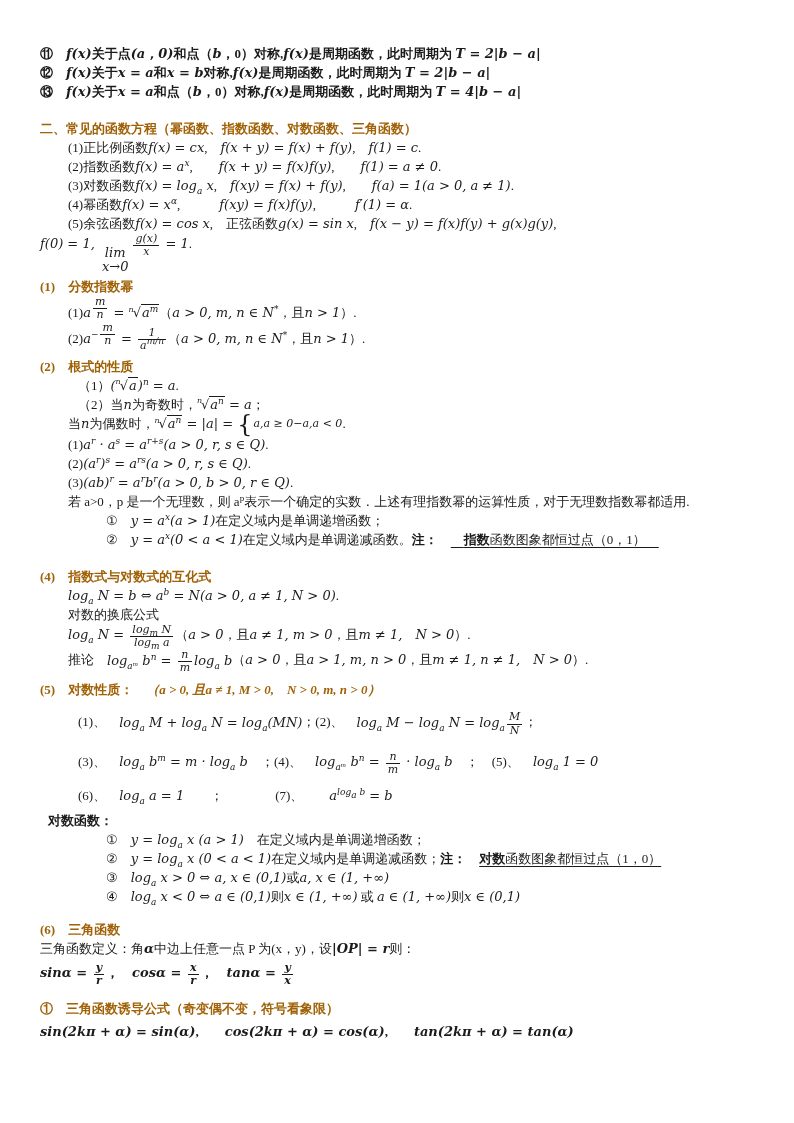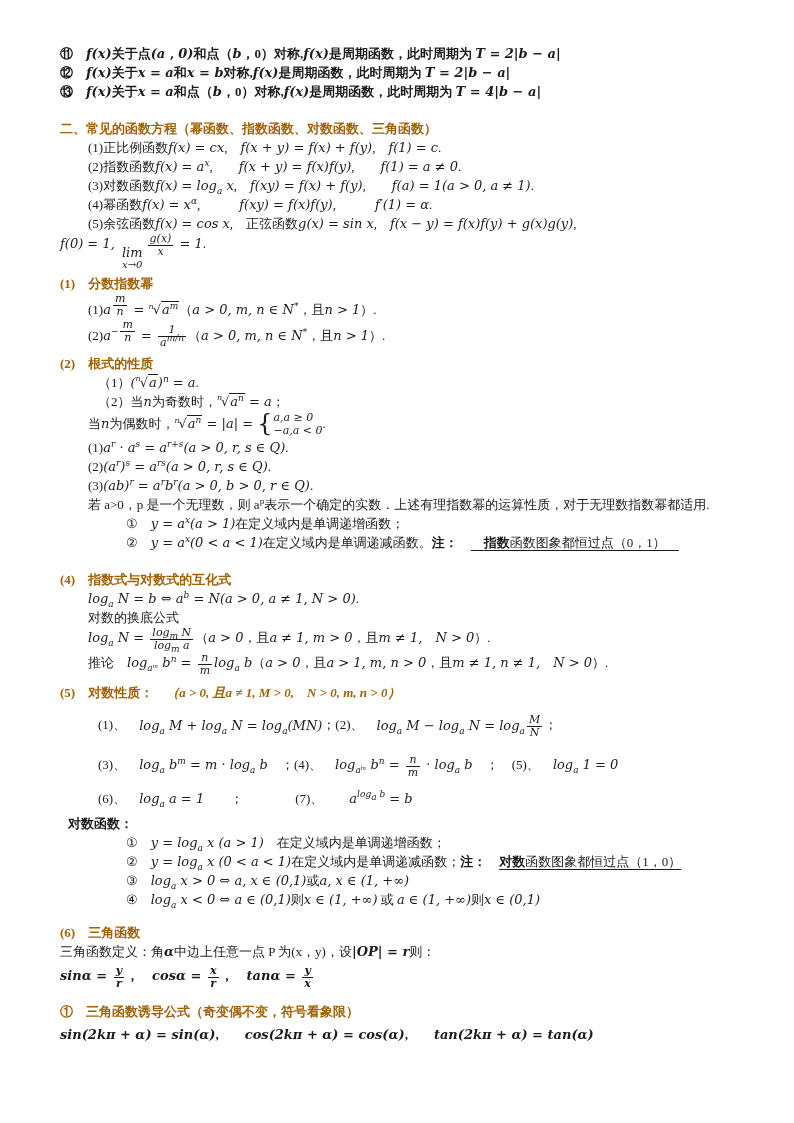--- a/index.html
+++ b/index.html
@@ -5,21 +5,21 @@
   html,body{margin:0;padding:0;background:#e8e8e8;}
   .page{
     box-sizing:border-box;
     width:794px;height:1123px;
     margin:0 auto;
     background:#ffffff;
     color:#1b1b1b;
     font-family:"Liberation Serif", serif;
     font-size:13px;
     line-height:19px;
-    padding:44px 38px 40px 60px;
+    padding:44px 38px 40px 40px;
     overflow:hidden;
   }
   .ln{min-height:19px;white-space:nowrap;}
   .b{font-weight:bold;}
   .red{color:#a16207;font-weight:bold;}
   .ind05{padding-left:8px;}
   .ind1{padding-left:28px;}
   .ind15{padding-left:38px;}
   .ind2{padding-left:66px;}
   .g4{margin-top:4px;}  .g6{margin-top:6px;}  .g8{margin-top:4px;}
@@ -30,24 +30,24 @@
   .frac{display:inline-block;vertical-align:-0.62em;text-align:center;
         font-size:11px;line-height:1.1;margin:0 2px;}
   .frac .num{display:block;border-bottom:1px solid currentColor;padding:0 2px;}
   .frac .den{display:block;padding:0 2px;}
   .root{white-space:nowrap;}
   .root .ridx{font-size:8px;vertical-align:0.65em;margin-right:-1px;}
   .root .rsign{font-style:normal;}
   .root .rbar{border-top:1px solid currentColor;padding:0 1px;}
   .cases{display:inline-flex;align-items:center;vertical-align:middle;line-height:1;}
   .cases .brace{font-size:24px;font-weight:400;line-height:0.9;margin-right:1px;font-style:normal;}
-  .cases .rows{display:inline-flex;flex-direction:column;font-size:11px;line-height:1.25;text-align:left;}
+  .cases .rows{display:inline-flex;flex-direction:row;font-size:11px;line-height:1.25;text-align:left;}
   .lim{display:inline-flex;flex-direction:column;align-items:center;
        vertical-align:-0.7em;line-height:1;margin:0 3px;font-style:italic;}
-  .lim .limsub{font-size:10px;margin-top:1px;}
+  .lim .limsub{font-size:13px;margin-top:1px;}
   .ul{text-decoration:underline;text-underline-offset:3px;}
   .bi{font-weight:bold;font-style:italic;}
 </style>
 </head>
 <body>
 
 <div class="page">
   <div>
       <div class="ln b">⑪　<span class="m">f(x)</span>关于点<span class="m">(a，0)</span>和点（<span class="m">b</span>，0）对称,<span class="m">f(x)</span>是周期函数，此时周期为 <span class="m">T = 2|b − a|</span></div>
       <div class="ln b">⑫　<span class="m">f(x)</span>关于<span class="m">x = a</span>和<span class="m">x = b</span>对称,<span class="m">f(x)</span>是周期函数，此时周期为 <span class="m">T = 2|b − a|</span></div>

